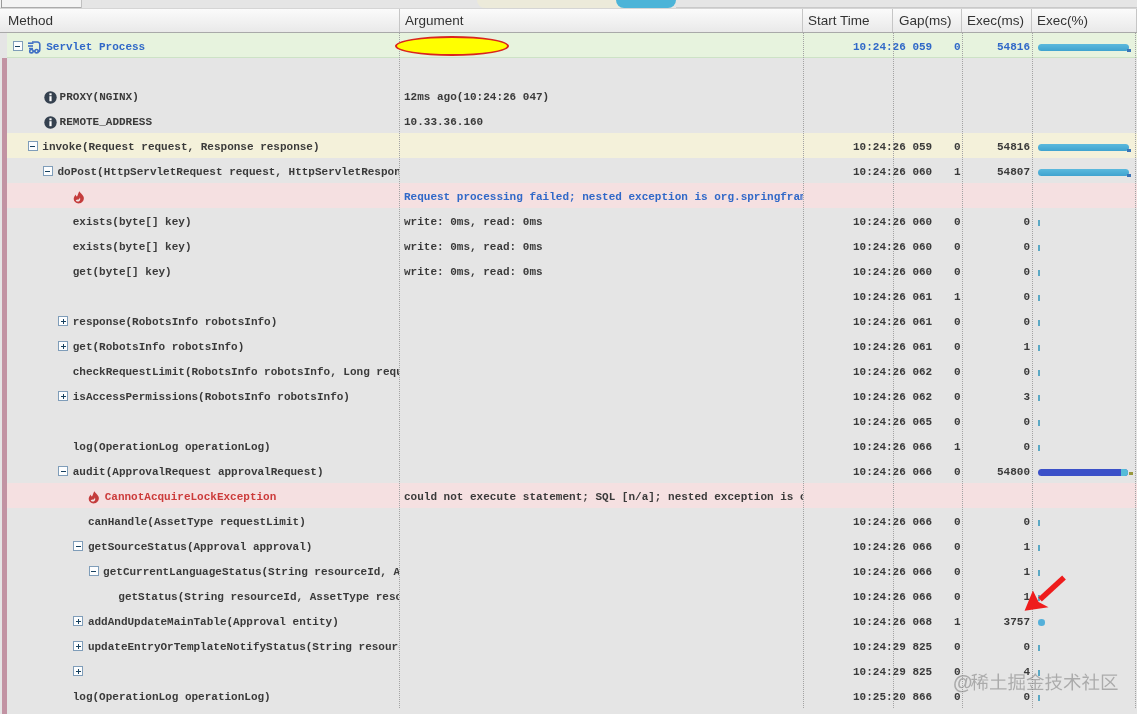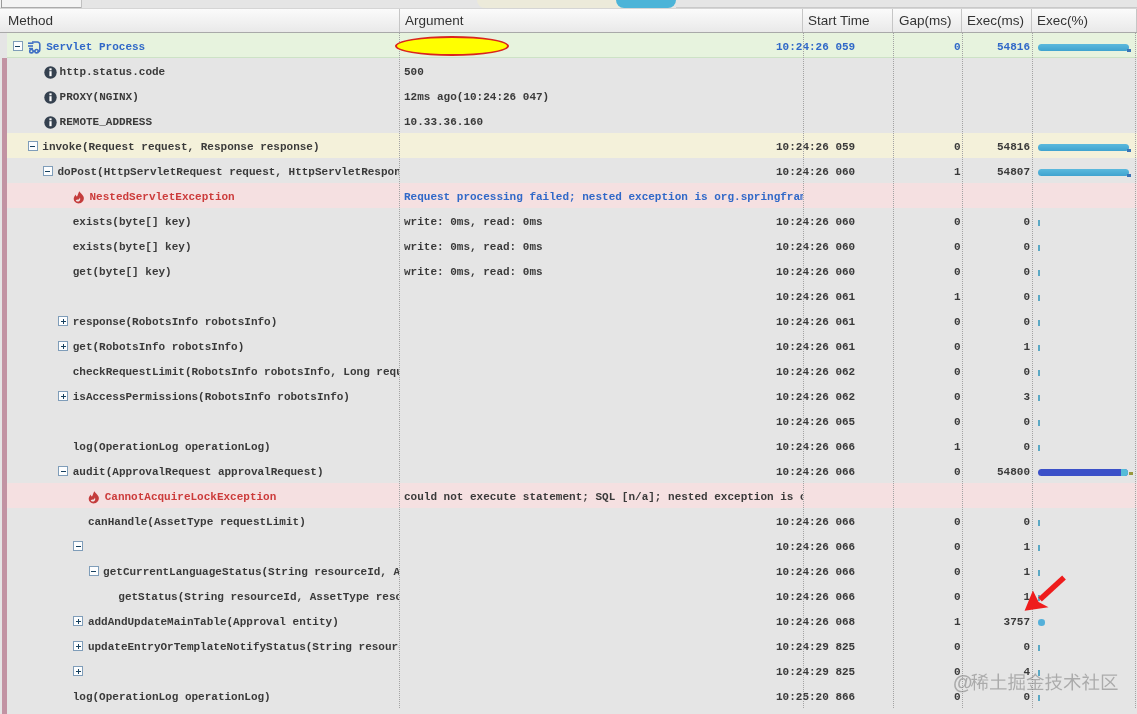--- a/index.html
+++ b/index.html
@@ -2,21 +2,21 @@
 <html><head><meta charset="utf-8"><style>
 html,body{margin:0;padding:0}
 #page{position:relative;width:1137px;height:714px;background:#e5e5e5;overflow:hidden;font-family:"Liberation Mono",monospace;font-size:11px;font-weight:bold;color:#3a3a3a}
 .abs{position:absolute}
 .row{position:absolute;left:0;width:1137px;height:25px}
 .rbg{position:absolute;left:7px;right:0;top:0;height:25px}
 .mth{position:absolute;left:0;top:0;width:399px;height:25px;overflow:hidden;white-space:nowrap}
 .txt{position:absolute;top:0;line-height:29px;white-space:nowrap}
 .arg{position:absolute;left:400px;top:0;width:403px;height:25px;overflow:hidden;white-space:nowrap}
 .arg span{position:absolute;left:4px;top:0;line-height:29px}
-.tim{position:absolute;left:776px;top:0;line-height:29px}
+.tim{position:absolute;left:853px;top:0;line-height:29px}
 .gap{position:absolute;left:893px;width:67.5px;top:0;line-height:29px;text-align:right}
 .exe{position:absolute;left:962px;width:68px;top:0;line-height:29px;text-align:right}
 .b{color:#3068c8}.r{color:#cc3b3b}
 .box{position:absolute;top:8px;width:10px;height:10px;box-sizing:border-box;border:1px solid #7f9db9;background:#fcfdfe}
 .box i{position:absolute;left:1.5px;top:3.5px;width:5px;height:1px;background:#17415f}
 .box.p b{position:absolute;left:3.5px;top:1.5px;width:1px;height:5px;background:#17415f}
 .ic{position:absolute}
 .bar{position:absolute;top:11px;height:7px;border-radius:3.5px}
 .tick{position:absolute;left:1038px;top:11.5px;width:2px;height:6.5px;background:#5ba8c4}
 .hd{position:absolute;left:0;top:8px;width:1137px;height:25px;box-sizing:border-box;background:linear-gradient(#fbfbfb,#e9e9e9);border-top:1px solid #d5d5d5;border-bottom:1px solid #a9a9a9;font-family:"Liberation Sans",sans-serif;font-size:13.5px;font-weight:normal;color:#333}
@@ -57,33 +57,20 @@
           </g>
         </svg>
 <span class="txt b" style="left:46.2px">Servlet Process</span>
 </div>
 <div class="tim b">10:24:26 059</div>
 <div class="gap b">0</div>
 <div class="exe b">54816</div>
 <div class="bar" style="left:1038px;width:91px;background:linear-gradient(#5bb9dd,#3fa3cf)"></div>
 <div class="abs" style="left:1127px;top:15.5px;width:4px;height:3px;background:#3a74b8"></div>
 </div>
-<div class="row" style="top:58px">
-<div class="mth">
-<svg class="ic" style="left:43.5px;top:7.5px" width="13" height="13" viewBox="0 0 13 13">
-          <circle cx="6.5" cy="6.5" r="6.2" fill="#35414f"></circle>
-          <rect x="5.4" y="5.2" width="2.2" height="5" fill="#fff"></rect>
-          <rect x="5.4" y="2.3" width="2.2" height="2" fill="#fff"></rect>
-        </svg>
-<span class="txt" style="left:59.6px">http.status.code</span>
-</div>
-<div class="arg">
-        <span class="">500</span>
-      </div>
-</div>
 <div class="row" style="top:83px">
 <div class="mth">
 <svg class="ic" style="left:43.5px;top:7.5px" width="13" height="13" viewBox="0 0 13 13">
           <circle cx="6.5" cy="6.5" r="6.2" fill="#35414f"></circle>
           <rect x="5.4" y="5.2" width="2.2" height="5" fill="#fff"></rect>
           <rect x="5.4" y="2.3" width="2.2" height="2" fill="#fff"></rect>
         </svg>
 <span class="txt" style="left:59.6px">PROXY(NGINX)</span>
 </div>
 <div class="arg">
@@ -130,21 +117,20 @@
 <div class="bar" style="left:1038px;width:91px;background:linear-gradient(#5bb9dd,#3fa3cf)"></div>
 <div class="abs" style="left:1127px;top:15.5px;width:4px;height:3px;background:#3a74b8"></div>
 </div>
 <div class="row" style="top:183px">
 <div class="rbg" style="background:#f5e0e1;"></div>
 <div class="mth">
 <svg class="ic" style="left:72.7px;top:7.5px" width="12" height="13" viewBox="0 0 12 13">
           <path d="M6.4 0.3 C7 2.2 9.8 3.4 10.6 5.8 C11.5 8.5 10 11.6 6.8 12.3 C3.4 13 0.8 10.8 0.7 8.1 C0.6 6 2 4.8 2.6 3.4 C3 4.4 3.1 5.1 4 5.6 C4.9 4.3 5 2.4 6.4 0.3 Z" fill="#c43c3c"></path>
           <path d="M6.8 6.5 C7.6 7.8 7.3 9.8 5.7 10.4 C4.4 10.9 3 10.2 2.8 8.9 C3.4 9 3.9 8.9 4.3 8.5 C5.3 9 6.6 8.2 6.8 6.5 Z" fill="#f0e6e6"></path>
         </svg>
-<span class="txt r" style="left:89.5px">NestedServletException</span>
 </div>
 <div class="arg">
         <span class="b">Request processing failed; nested exception is org.springframework</span>
       </div>
 </div>
 <div class="row" style="top:208px">
 <div class="mth">
 <span class="txt" style="left:72.7px">exists(byte[] key)</span>
 </div>
 <div class="arg">
@@ -282,20 +268,21 @@
 <div class="tim">10:24:26 066</div>
 <div class="gap">0</div>
 <div class="exe">0</div>
 <div class="tick"></div>
 </div>
 <div class="row" style="top:533px">
 <div class="mth">
 <div class="box" style="left:73.3px">
           <i></i>
         </div>
+<span class="txt" style="left:87.9px">getSourceStatus(Approval approval)</span>
 </div>
 <div class="tim">10:24:26 066</div>
 <div class="gap">0</div>
 <div class="exe">1</div>
 <div class="tick"></div>
 </div>
 <div class="row" style="top:558px">
 <div class="mth">
 <div class="box" style="left:88.5px">
           <i></i>

